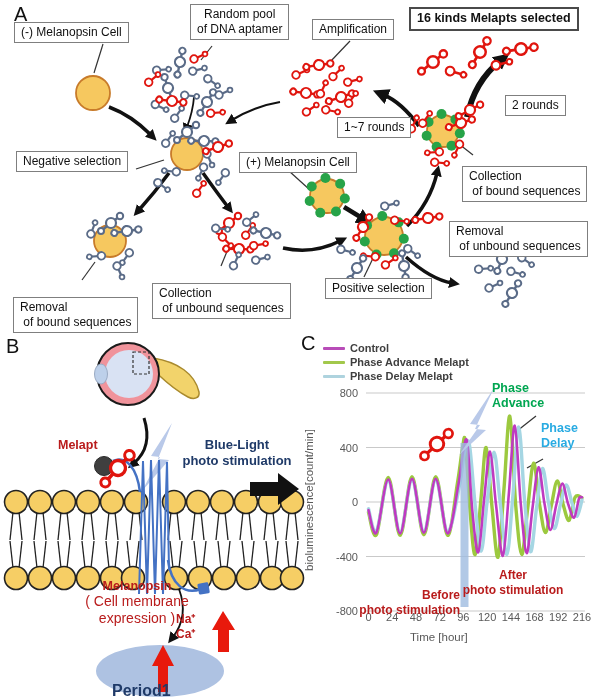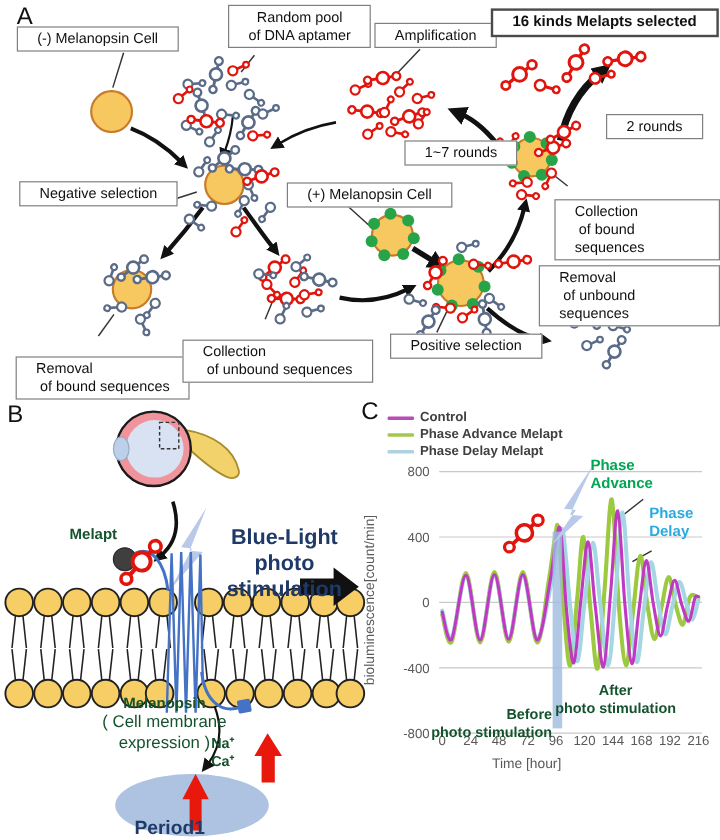--- a/index.html
+++ b/index.html
@@ -1,22 +1,22 @@
 <!DOCTYPE html>
 <html><head>
 <meta charset="utf-8">
 <style>
   html,body{margin:0;padding:0;background:#fff;}
   #fig{position:relative;width:600px;height:700px;background:#fff;overflow:hidden;
        font-family:"Liberation Sans", sans-serif;}
   #base{position:absolute;left:0;top:0;z-index:1;}
-  .txt{position:absolute;z-index:2;color:#14532d;line-height:1.22;}
+  .txt{position:absolute;z-index:2;color:#b91c1c;line-height:1.22;}
   .pre{white-space:pre-wrap;}
   .box{position:absolute;z-index:2;background:#fff;border:1.4px solid #7f7f7f;
-       font-size:12px;color:#111;padding:2px 16px;text-align:center;line-height:1.25;
+       font-size:12px;color:#111;padding:2px 6px;text-align:center;line-height:1.25;
        white-space:pre-wrap;}
   .box.left{text-align:left;margin-top:16px;}
   .box.title{border:2px solid #4a4a4a;font-weight:bold;font-size:12.5px;}
   .panel-label{font-size:20px;color:#111;}
   .bold{font-weight:bold;}
   .navy{color:#1f3a68;}
   .legend-row{position:absolute;z-index:2;display:flex;align-items:center;gap:5px;}
   .legend-swatch{display:inline-block;width:22px;height:3px;border-radius:1px;}
   .legend-label{font-size:11px;font-weight:bold;color:#3f3f3f;white-space:nowrap;}
   .gray{color:#595959;}
@@ -344,21 +344,21 @@
  of bound sequences</div>
   <div class="box left" style="left:152px;top:267px">Collection
  of unbound sequences</div>
   <div class="box" style="left:325px;top:278px">Positive selection</div>
   <div class="box left" style="left:462px;top:150px">Collection
  of bound sequences</div>
   <div class="box left" style="left:449px;top:205px">Removal
  of unbound sequences</div>
 
   <div class="txt bold" style="left:58px;top:438px;font-size:12.5px">Melapt</div>
-  <div class="txt bold navy pre" style="left:173px;top:437px;width:128px;text-align:center;font-size:18px">Blue-Light
+  <div class="txt bold navy pre" style="left:173px;top:437px;width:128px;text-align:center;font-size:13px">Blue-Light
 photo stimulation</div>
   <div class="txt bold" style="left:72px;top:579px;width:130px;text-align:center;font-size:12.5px">Melanopsin</div>
   <div class="txt pre" style="left:72px;top:593px;width:130px;text-align:center;font-size:14px">( Cell membrane
 expression )</div>
   <div class="txt bold pre" style="left:176px;top:612px;font-size:12px;line-height:1.25">Na⁺
 Ca⁺</div>
   <div class="txt bold navy pre" style="left:112px;top:681px;font-size:16px;line-height:1.3">Period1
 Period2</div>
 
   <div class="legend-row" style="left:323px;top:342px">

